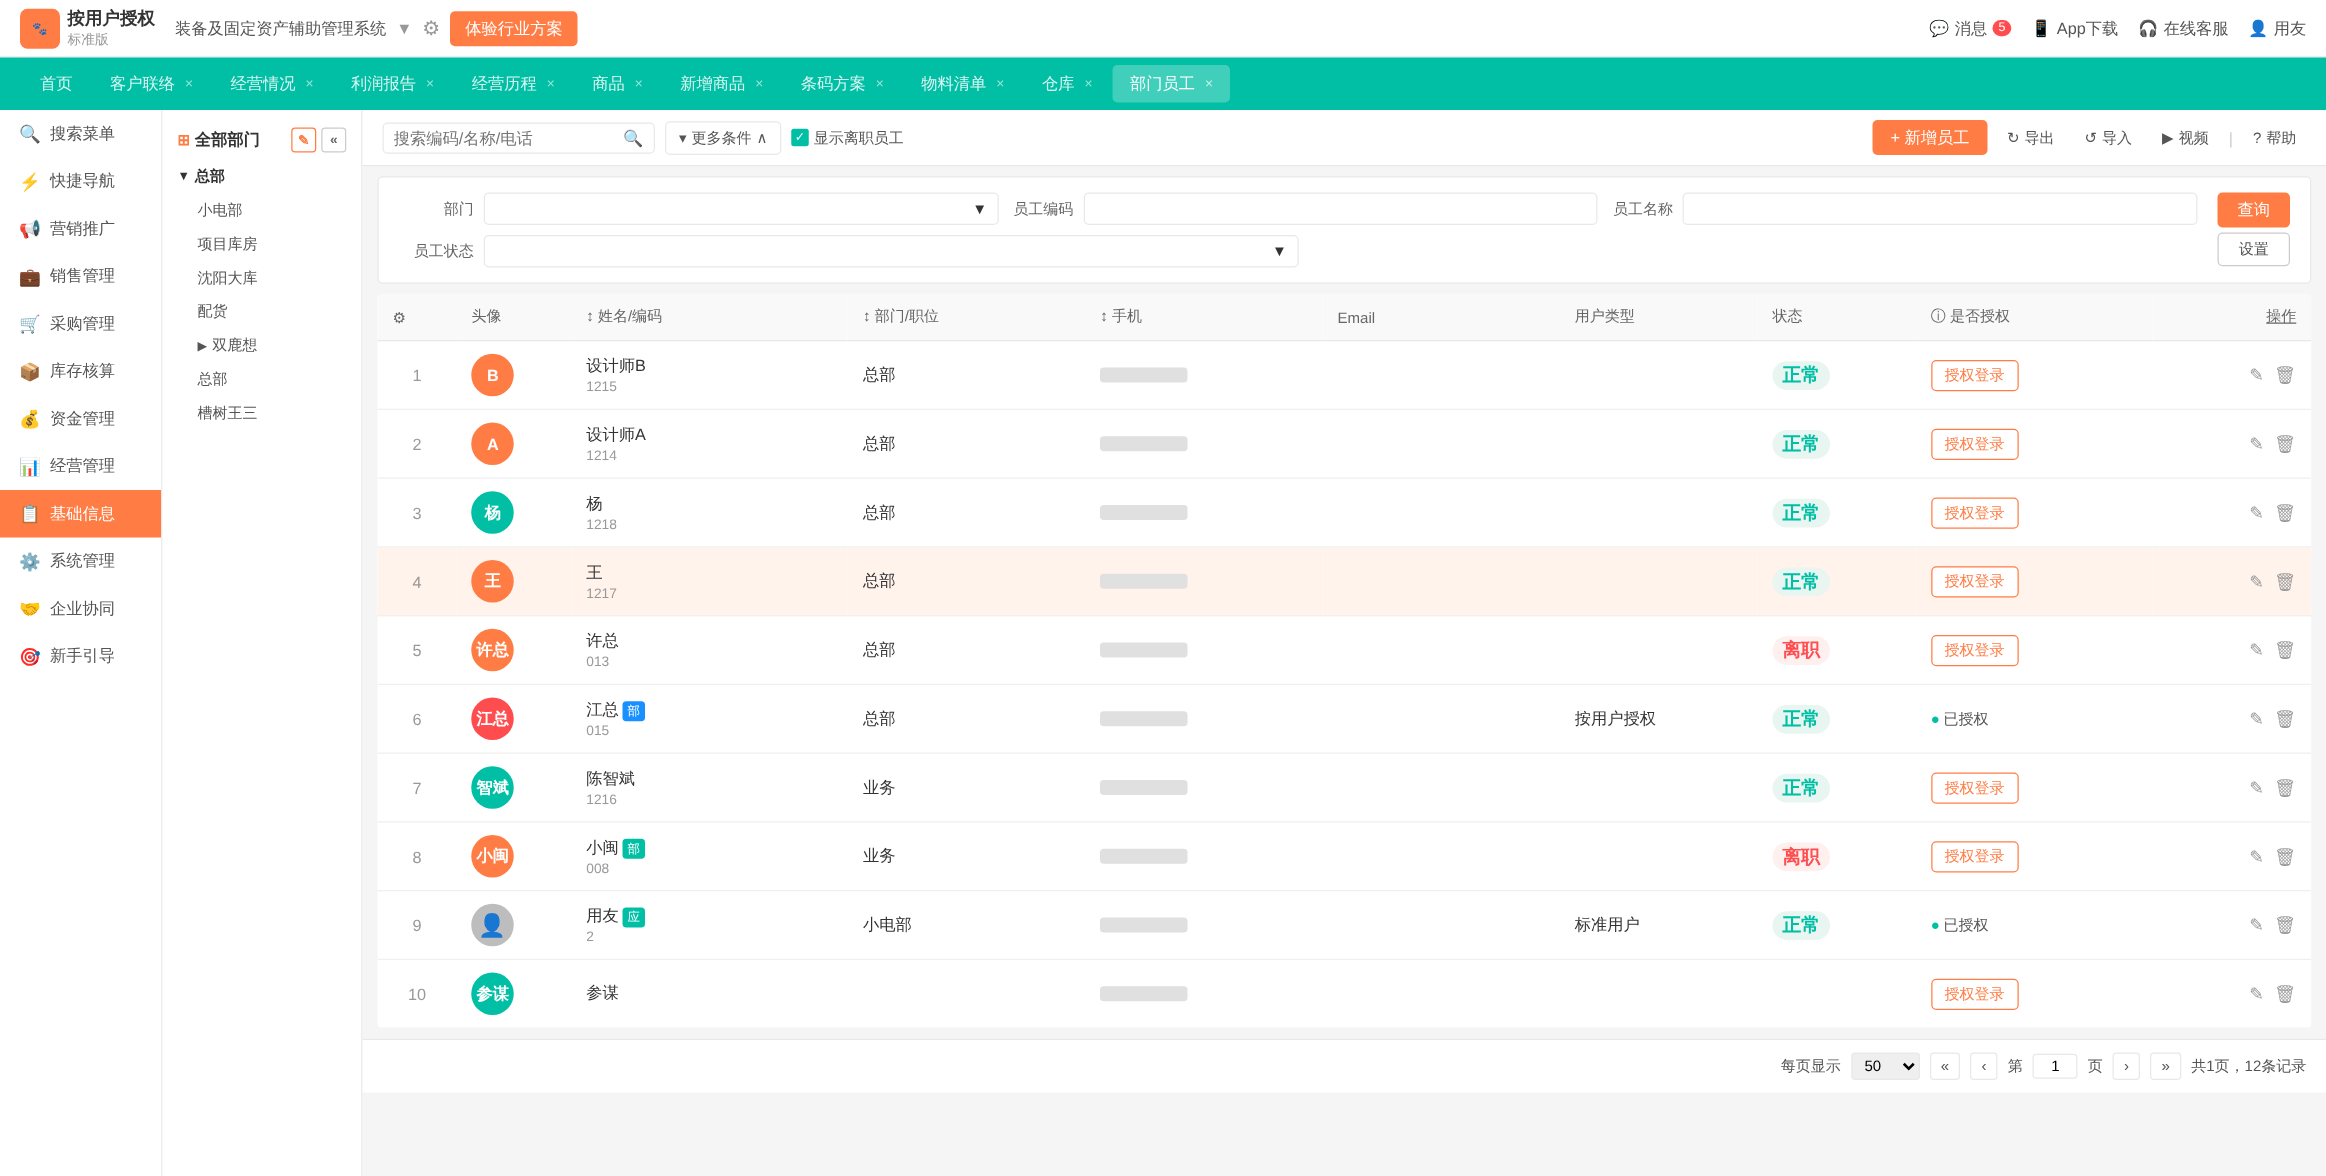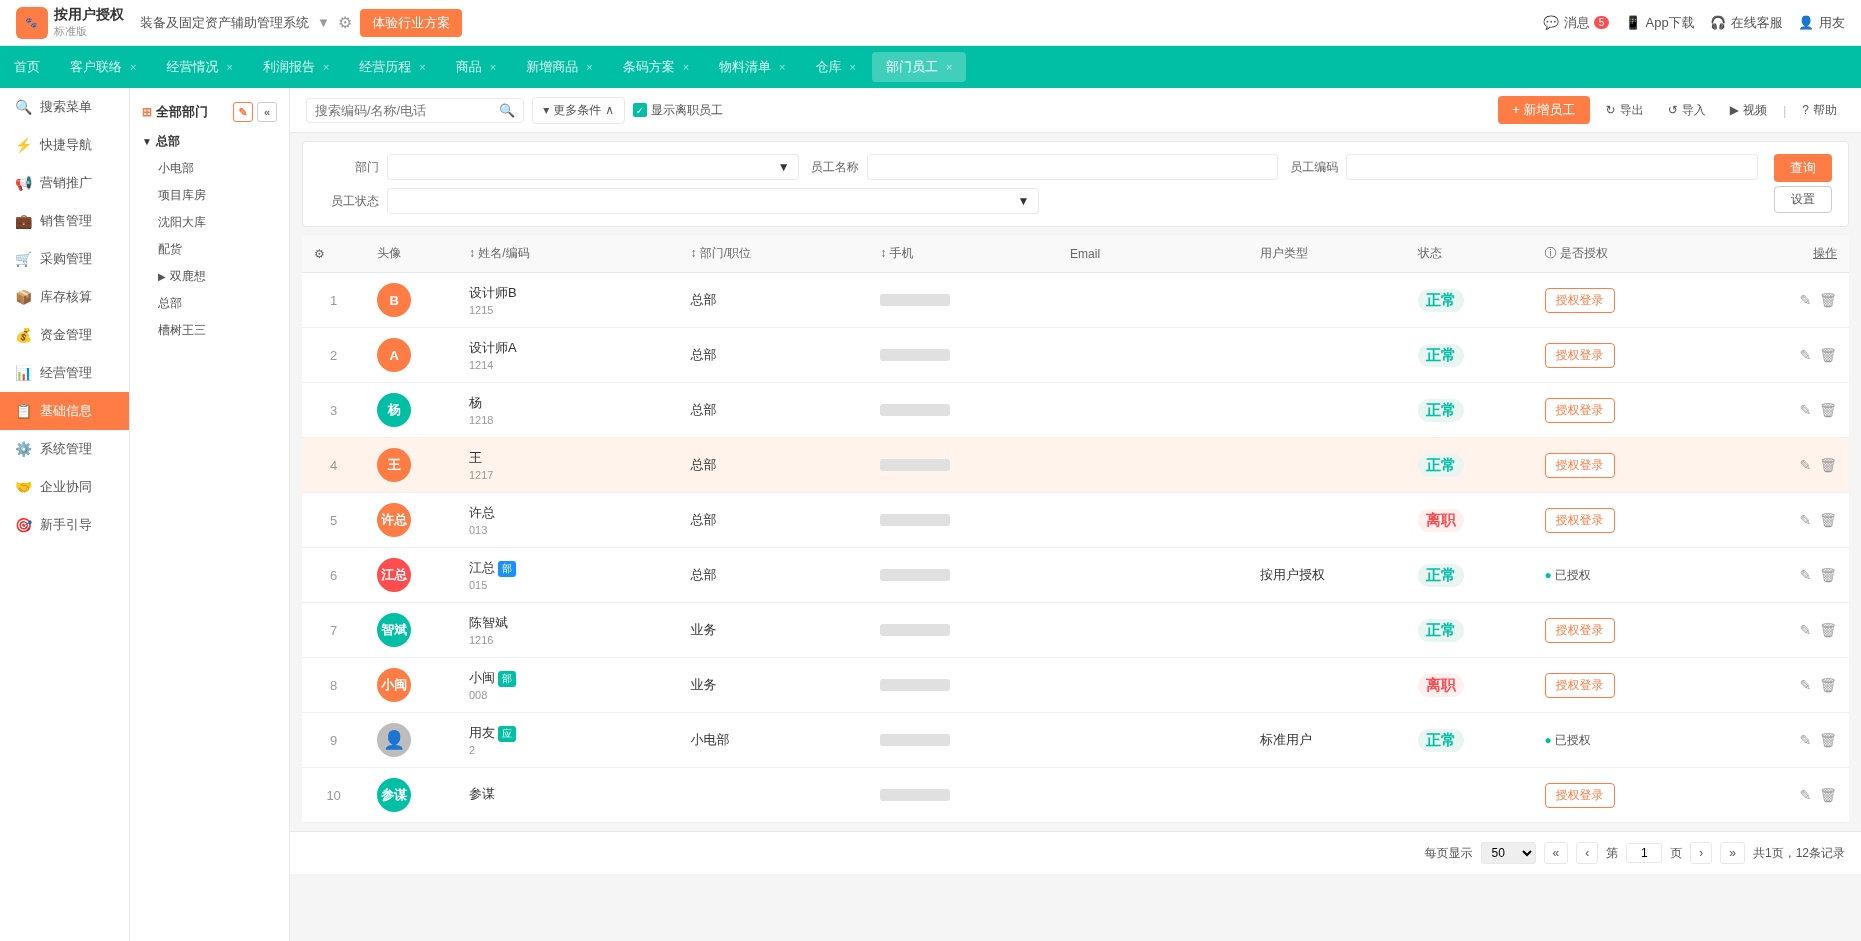--- a/index.html
+++ b/index.html
@@ -18,21 +18,21 @@
     .logo-sub { font-size: 11px; color: #999; }
     .system-title { font-size: 13px; color: #555; margin-left: 8px; }
     .top-bar-right { display: flex; align-items: center; gap: 16px; font-size: 13px; color: #555; }
     .top-bar-right span { cursor: pointer; display: flex; align-items: center; gap: 4px; }
     .badge { background: #ff4d4f; color: #fff; border-radius: 10px; font-size: 10px; padding: 1px 5px; }
     .trial-btn { background: #ff7d45; color: #fff; border: none; border-radius: 4px; padding: 5px 12px; cursor: pointer; font-size: 13px; }
 
     
     .nav-tabs {
       display: flex; align-items: center; background: #00bfa5; height: 42px;
-      padding: 0 0; gap: 2px; overflow-x: auto;
+      padding: 0 18px; gap: 2px; overflow-x: auto;
     }
     .nav-tab {
       display: flex; align-items: center; gap: 4px; padding: 6px 14px;
       color: rgba(255,255,255,0.85); font-size: 13px; cursor: pointer;
       border-radius: 4px; white-space: nowrap;
     }
     .nav-tab.active { background: rgba(255,255,255,0.25); color: #fff; }
     .nav-tab .close { margin-left: 4px; font-size: 11px; opacity: 0.7; }
     .nav-tab.first { background: transparent; }
 
@@ -360,25 +360,25 @@
         <div style="flex:3;">
           <div class="filter-row">
             <div class="filter-field">
               <span class="filter-label">部门</span>
               <div class="filter-select">
                 <span></span>
                 <span>▼</span>
               </div>
             </div>
             <div class="filter-field">
-              <span class="filter-label">员工名称</span>
+              <span class="filter-label">员工编码</span>
               <input class="filter-input" type="text" style="">
             </div>
             <div class="filter-field">
-              <span class="filter-label">员工编码</span>
+              <span class="filter-label">员工名称</span>
               <input class="filter-input" type="text" style="">
             </div>
           </div>
           <div class="filter-row">
             <div class="filter-field">
               <span class="filter-label">员工状态</span>
               <div class="filter-select">
                 <span></span>
                 <span>▼</span>
               </div>

